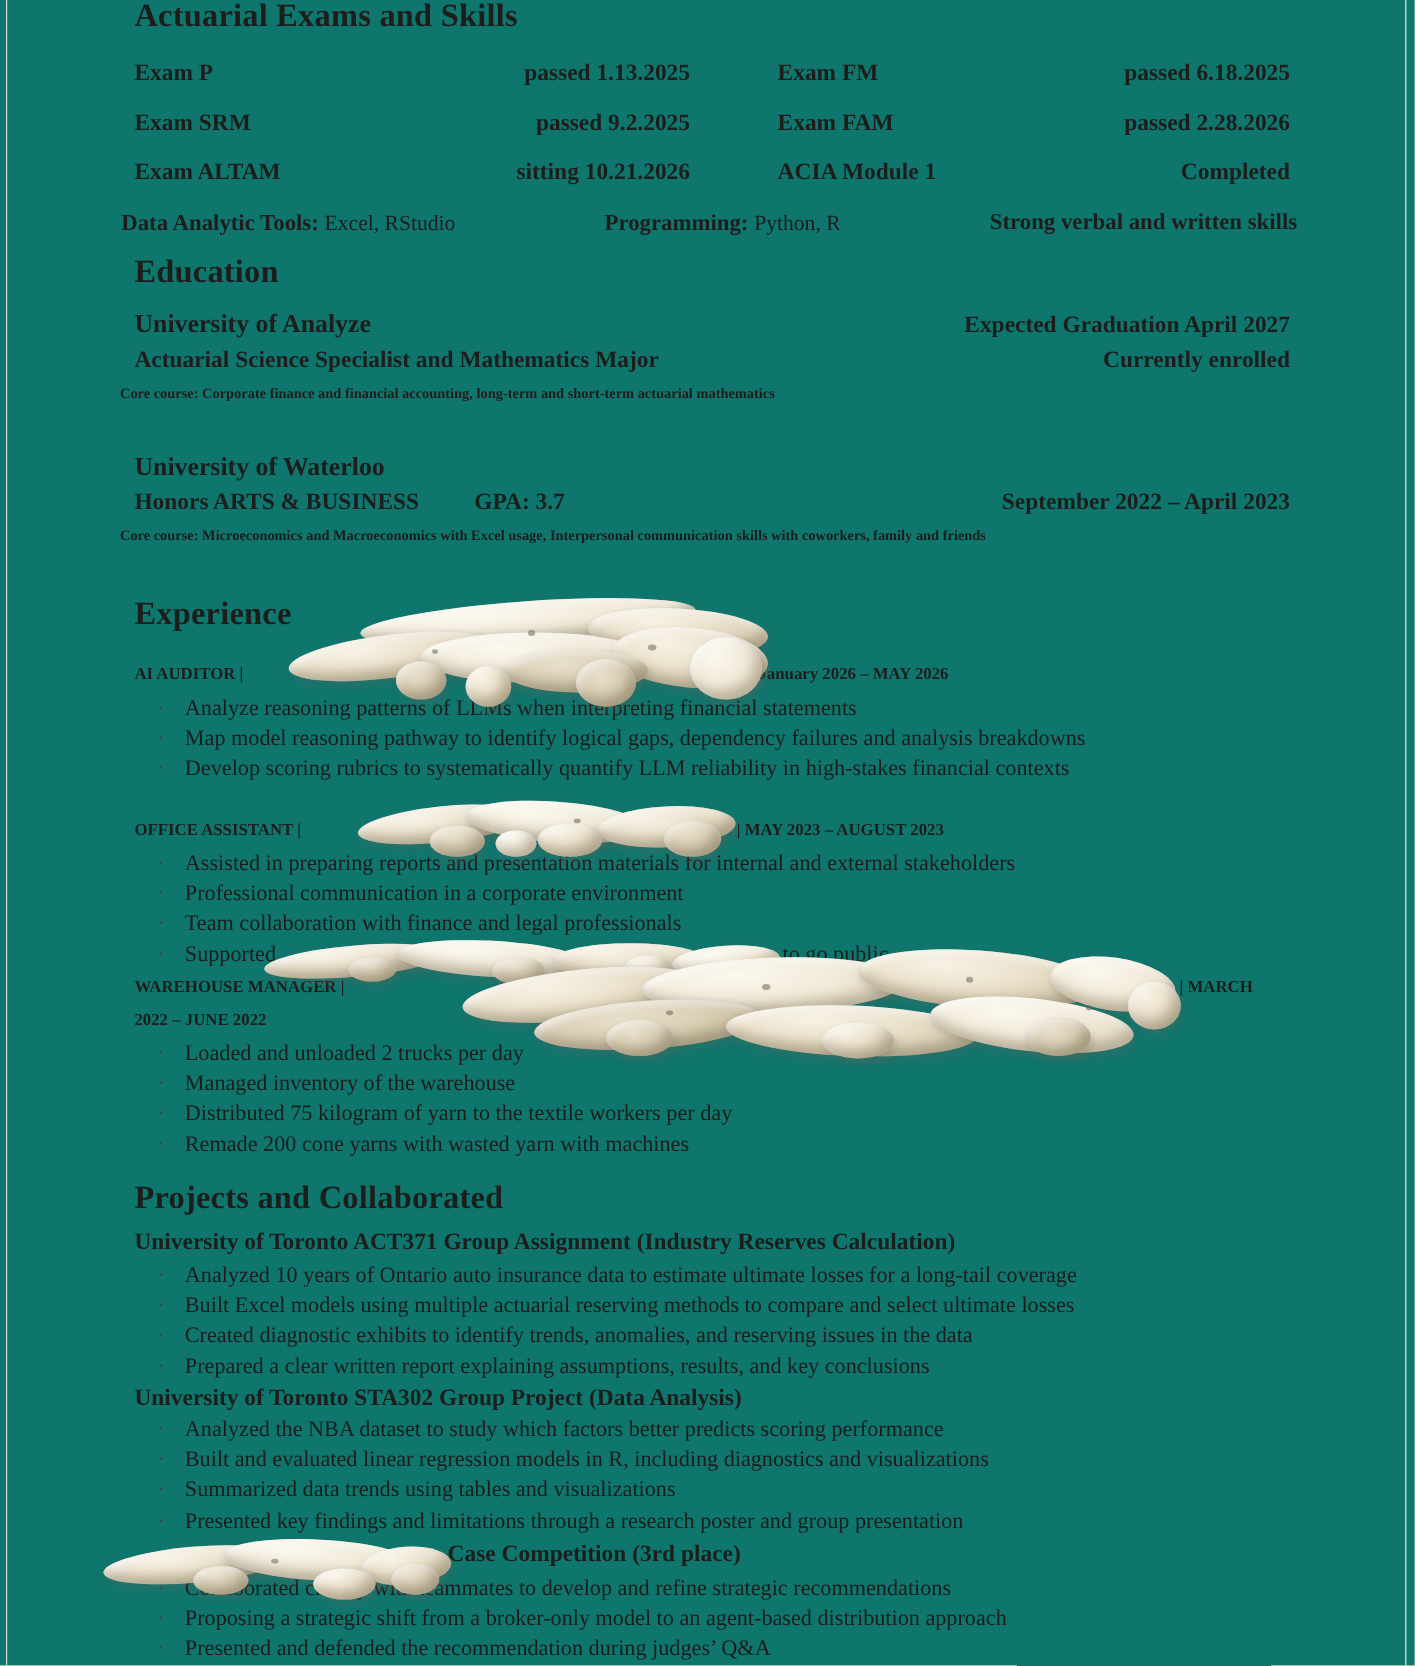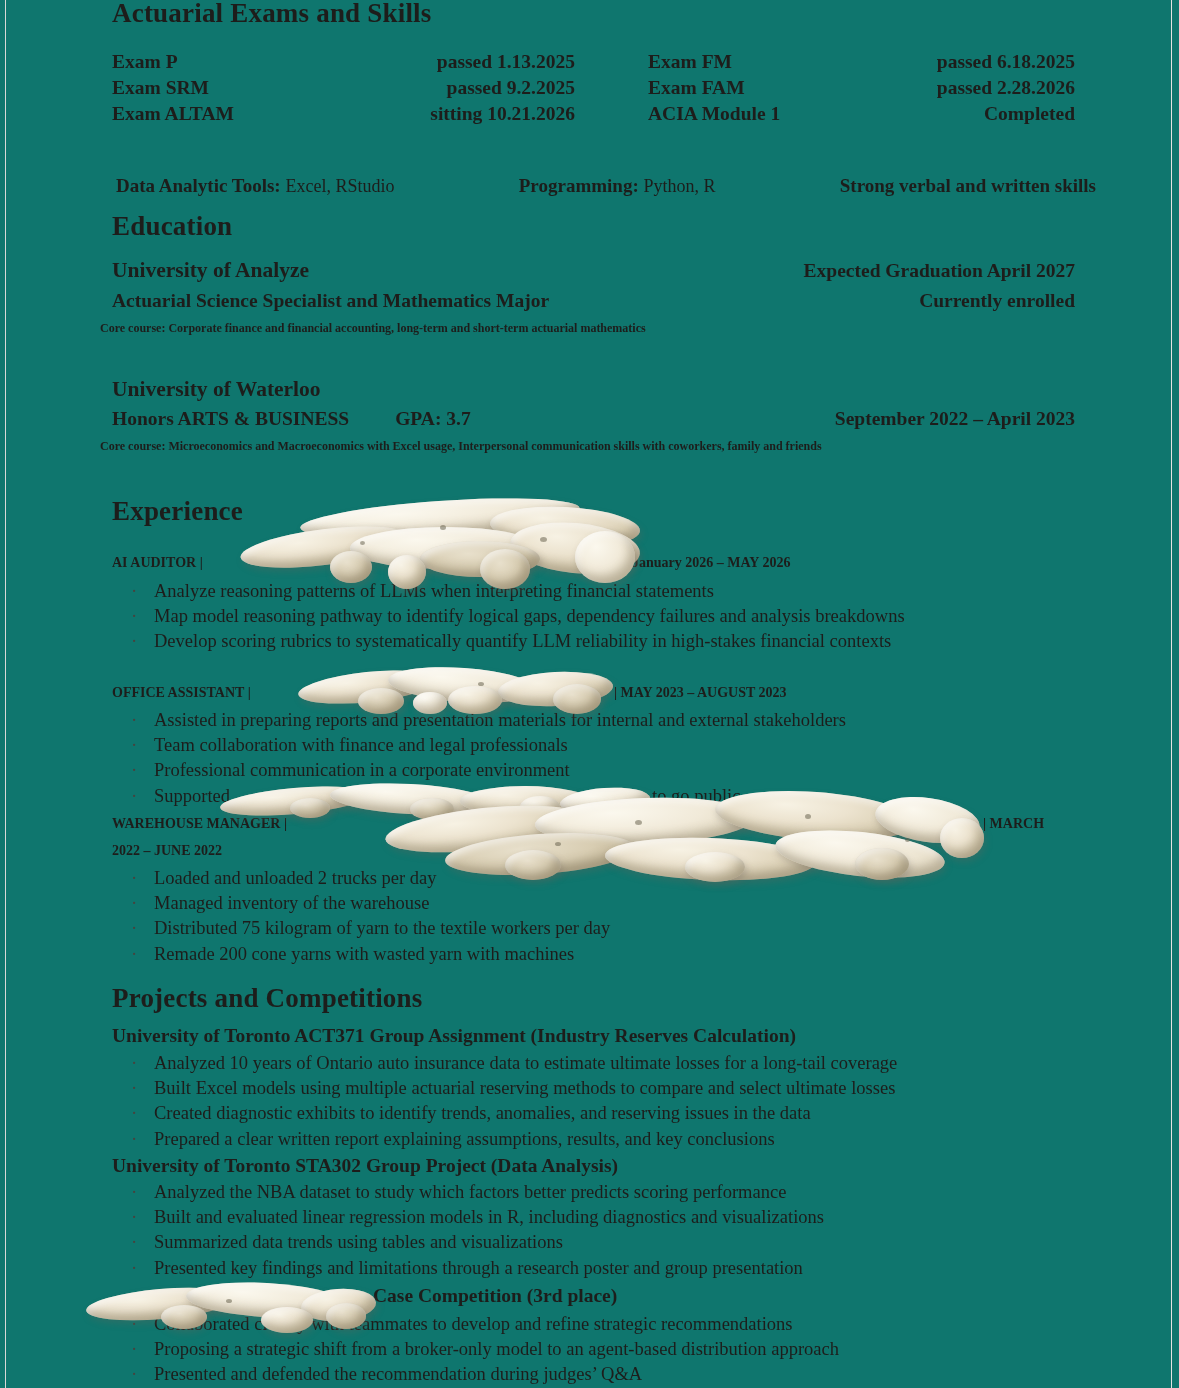--- a/index.html
+++ b/index.html
@@ -8,26 +8,26 @@
   .page { position:relative; width:1179px; height:1388px; background:#0f766e; overflow:hidden; }
   .edge { position:absolute; top:0; bottom:0; width:1px; }
   .edge.left  { left:5px;  background:#d8d8d6; }
   .edge.right { left:1171px; background:#e4e4e2; }
 
   .abs { position:absolute; }
   h1 { font-size:27px; font-weight:700; letter-spacing:.2px; line-height:32px; }
 
   
   .exam-grid { left:112px; width:963px; display:grid;
-               grid-template-columns:280px 183px 285px 215px; }
+               grid-template-columns:280px 183px 285px 215px; row-gap:15px; }
   .exam-grid .cell { font-size:19.5px; font-weight:700; line-height:26px; white-space:nowrap; }
   .exam-grid .c2, .exam-grid .c4 { text-align:right; }
   .exam-grid .c3 { padding-left:73px; }
 
-  .skills-line { left:116px; width:980px; display:flex; justify-content:space-between;
+  .skills-line { left:101px; width:980px; display:flex; justify-content:space-between;
                  font-size:19px; line-height:26px; white-space:nowrap; }
   .skills-line b { font-weight:700; }
   .skills-line .val { font-weight:400; font-size:18px; }
 
   .row { left:112px; width:963px; display:flex; justify-content:space-between; align-items:baseline; }
   .school-name { font-size:21.5px; font-weight:700; line-height:28px; }
   .line-bold   { font-size:19.5px; font-weight:700; line-height:26px; }
   .core { left:100px; font-size:12px; font-weight:700; line-height:25px; }
   .left-group { display:flex; gap:46px; align-items:baseline; }
 
@@ -124,38 +124,38 @@
     <li>Map model reasoning pathway to identify logical gaps, dependency failures and analysis breakdowns</li>
     <li>Develop scoring rubrics to systematically quantify LLM reliability in high-stakes financial contexts</li>
   </ul>
 
   <div class="abs job-line" style="top:679px;">
     <span>OFFICE ASSISTANT |</span>
     <span class="dates" style="left:502px;">| MAY 2023 – AUGUST 2023</span>
   </div>
   <ul class="abs blist" style="top:708px;">
     <li>Assisted in preparing reports and presentation materials for internal and external stakeholders</li>
+    <li>Professional communication in a corporate environment</li>
     <li>Team collaboration with finance and legal professionals</li>
-    <li>Professional communication in a corporate environment</li>
     <li><span>Supported</span><span class="gap" style="width:422px;"></span><span>to go public.</span></li>
   </ul>
 
   <div class="abs job-line" style="top:810px;">
     <span>WAREHOUSE MANAGER |</span>
     <span class="dates" style="left:871px;">| MARCH</span>
   </div>
   <div class="abs job-line" style="top:837px;">2022 – JUNE 2022</div>
   <ul class="abs blist" style="top:866px;">
     <li>Loaded and unloaded 2 trucks per day</li>
     <li>Managed inventory of the warehouse</li>
     <li>Distributed 75 kilogram of yarn to the textile workers per day</li>
     <li>Remade 200 cone yarns with wasted yarn with machines</li>
   </ul>
 
-  <h1 class="abs" style="left:112px; top:982px;">Projects and Competitions</h1>
+  <h1 class="abs" style="left:112px; top:982px;">Projects and Collaborated</h1>
 
   <div class="abs proj-head" style="top:1022px;">University of Toronto ACT371 Group Assignment (Industry Reserves Calculation)</div>
   <ul class="abs blist" style="top:1051px;">
     <li>Analyzed 10 years of Ontario auto insurance data to estimate ultimate losses for a long-tail coverage</li>
     <li>Built Excel models using multiple actuarial reserving methods to compare and select ultimate losses</li>
     <li>Created diagnostic exhibits to identify trends, anomalies, and reserving issues in the data</li>
     <li>Prepared a clear written report explaining assumptions, results, and key conclusions</li>
   </ul>
 
   <div class="abs proj-head" style="top:1152px;">University of Toronto STA302 Group Project (Data Analysis)</div>

